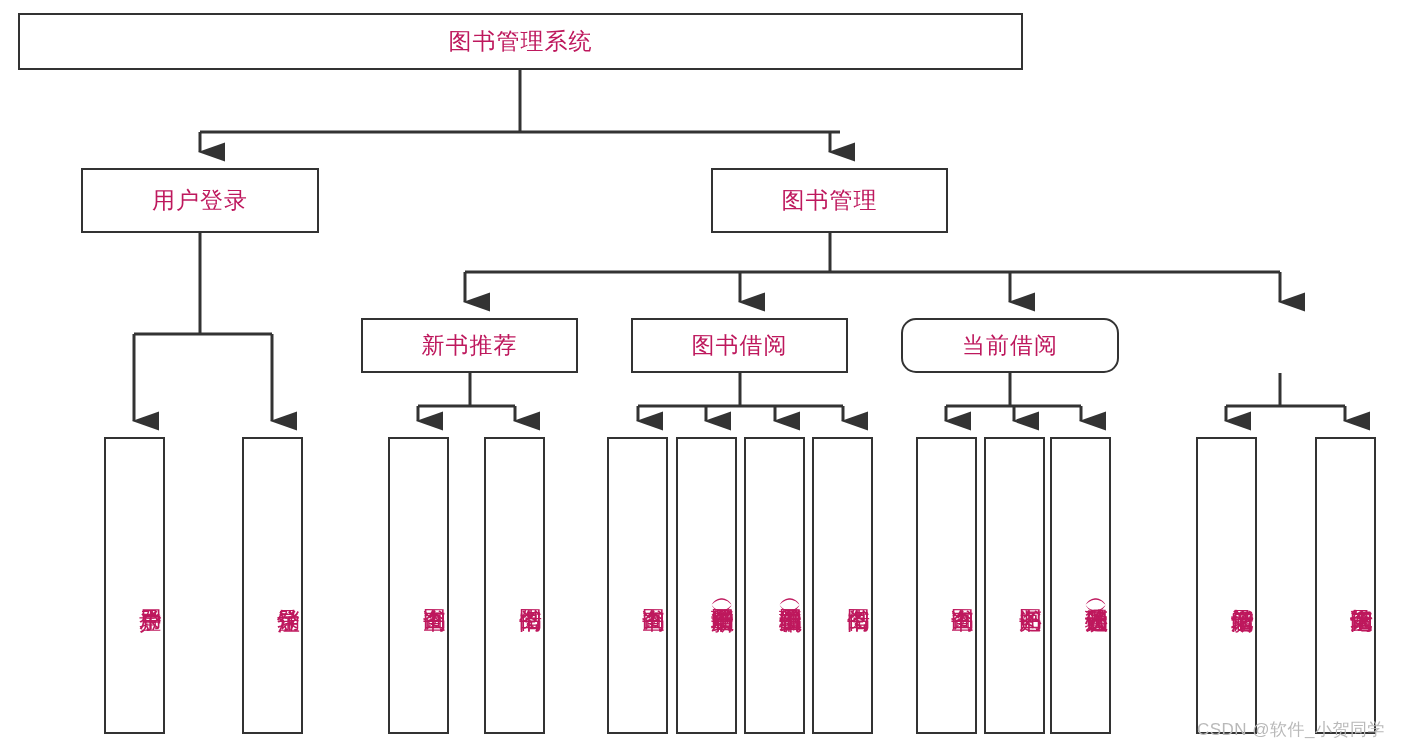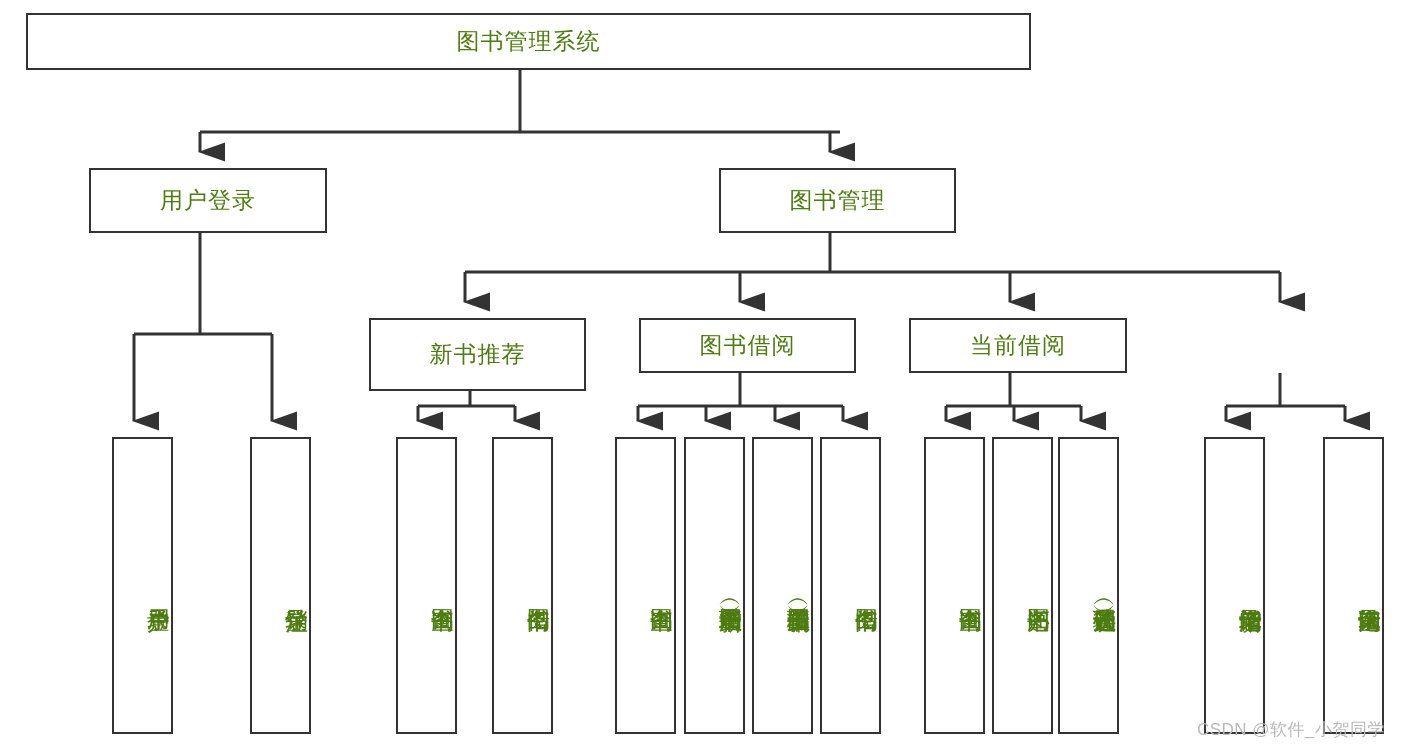--- a/index.html
+++ b/index.html
@@ -25,23 +25,22 @@
     height: 747px;
   }
   .node {
     position: absolute;
     box-sizing: border-box;
     border: 2.5px solid #333333;
     background: #ffffff;
     display: flex;
     align-items: center;
     justify-content: center;
-    color: #4d7c0f;
+    color: #be185d;
     z-index: 2;
-    margin-left: 8px;
   }
   .node.horiz {
     font-size: 23px;
     letter-spacing: 1px;
   }
   .node.vert {
     writing-mode: vertical-rl;
     text-orientation: upright;
     font-size: 23px;
     line-height: 1.08;
@@ -128,27 +127,27 @@
     <span class="label">图书管理系统</span>
   </div>
 
   <div class="node horiz" style="left:711px; top:168px; width:237px; height:65px;">
     <span class="label">图书管理</span>
   </div>
   <div class="node horiz" style="left:81px; top:168px; width:238px; height:65px;">
     <span class="label">用户登录</span>
   </div>
 
-  <div class="node horiz" style="left:361px; top:318px; width:217px; height:73px;">
+  <div class="node horiz" style="left:361px; top:318px; width:217px; height:55px;">
     <span class="label">新书推荐</span>
   </div>
   <div class="node horiz" style="left:631px; top:318px; width:217px; height:55px;justify-content:center;">
     <span class="label">图书借阅</span>
   </div>
-  <div class="node horiz" style="left:901px; top:318px; width:218px; height:55px;">
+  <div class="node horiz" style="left:901px; top:318px; width:218px; height:55px;border-radius:15px;">
     <span class="label">当前借阅</span>
   </div>
 
   <div class="node vert" style="left:104px; top:437px; width:61px; height:297px;">
     <span class="label">用户登录</span>
   </div>
   <div class="node vert" style="left:242px; top:437px; width:61px; height:297px;">
     <span class="label">注销登录</span>
   </div>
   <div class="node vert" style="left:388px; top:437px; width:61px; height:297px;">

